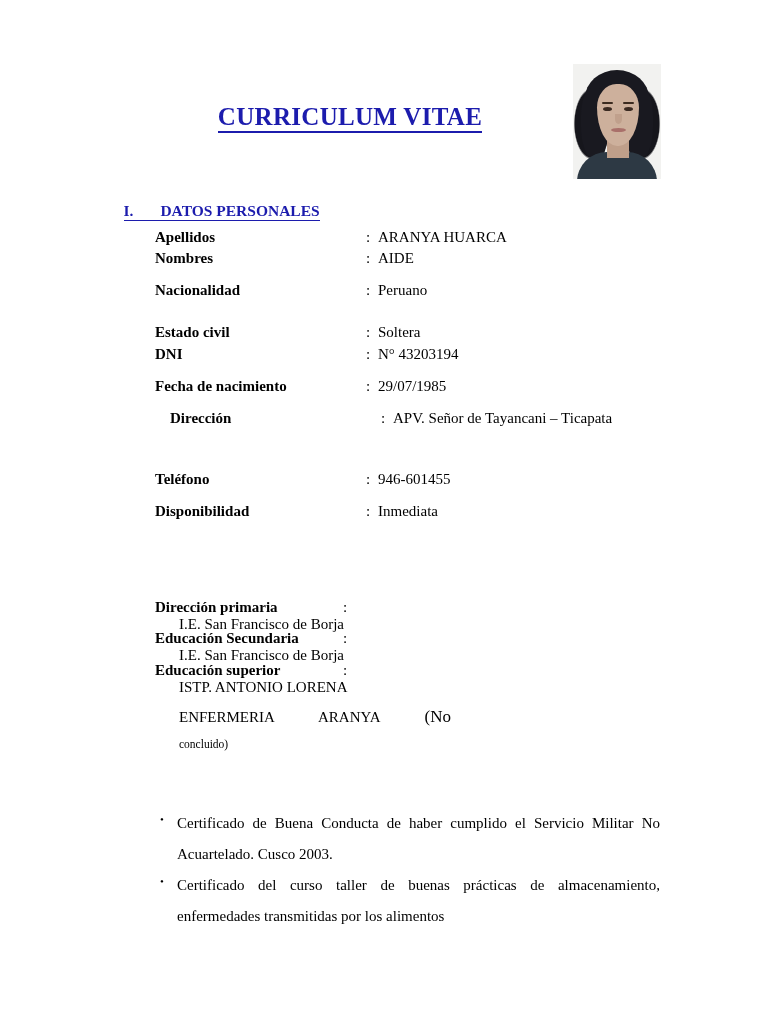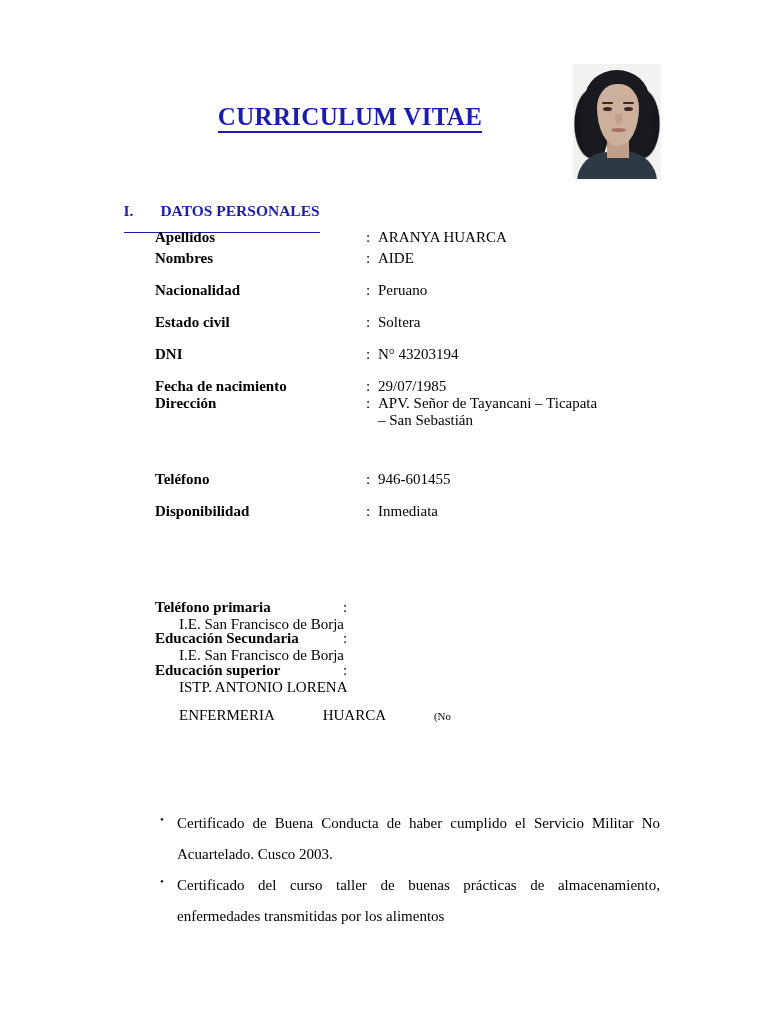--- a/index.html
+++ b/index.html
@@ -141,21 +141,21 @@
   .section-heading {
     position: absolute;
     left: 108px;
     font-size: 15.5px;
     font-weight: bold;
     color: #1C1CAD;
     white-space: pre;
   }
   .section-heading span.u {
     border-bottom: 1.6px solid #1C1CAD;
-    padding-bottom: 13px;
+    padding-bottom: 1px;
   }
   .sh-num { display: inline-block; }
   .sh-gap-1 { display: inline-block; width: 27px; }
   .sh-gap-2 { display: inline-block; width: 24px; }
   .sh-gap-3 { display: inline-block; width: 16px; }
 
   
   .kv-block {
     position: absolute;
     left: 0;
@@ -210,21 +210,21 @@
     vertical-align: top;
     margin-left: 24px;
   }
   .ac-just {
     display: block;
     text-align: justify;
     text-align-last: justify;
     width: 272px;
   }
   .ac-small {
-    font-size: 11px;
+    font-size: 17px;
   }
   .ac-tail {
     display: block;
     font-size: 11.5px;
     margin-top: 11px;
   }
 
   
   .bullet-row {
     position: absolute;
@@ -279,52 +279,53 @@
   <div class="kv-block">
     <div class="kv-row" style="top:218px;margin-top:11px;">
       <span class="kv-label">Apellidos</span><span class="kv-colon">:</span><span class="kv-value">ARANYA HUARCA</span>
     </div>
     <div class="kv-row" style="top:250px;">
       <span class="kv-label">Nombres</span><span class="kv-colon">:</span><span class="kv-value">AIDE</span>
     </div>
     <div class="kv-row" style="top:282px;">
       <span class="kv-label">Nacionalidad</span><span class="kv-colon">:</span><span class="kv-value">Peruano</span>
     </div>
-    <div class="kv-row" style="top:314px;">
+    <div class="kv-row" style="top:324px;">
       <span class="kv-label">Estado civil</span><span class="kv-colon">:</span><span class="kv-value">Soltera</span>
     </div>
     <div class="kv-row" style="top:346px;">
       <span class="kv-label">DNI</span><span class="kv-colon">:</span><span class="kv-value">N° 43203194</span>
     </div>
     <div class="kv-row" style="top:378px;">
       <span class="kv-label">Fecha de nacimiento</span><span class="kv-colon">:</span><span class="kv-value">29/07/1985</span>
     </div>
-    <div class="kv-row" style="top:395px;">
-      <span class="kv-label">Dirección</span><span class="kv-colon">:</span><span class="kv-value"><span>APV. Señor de Tayancani – Ticapata</span><span class="line2">– San Sebastián</span></span>
+    <div class="kv-row" style="top:410px;margin-left:15px;">
+      <span class="kv-label">Dirección</span><span class="kv-colon">:</span><span class="kv-value"><span>APV. Señor de Tayancani – Ticapata</span></span>
     </div>
     <div class="kv-row" style="top:471px;">
       <span class="kv-label">Teléfono</span><span class="kv-colon">:</span><span class="kv-value">946-601455</span>
     </div>
     <div class="kv-row" style="top:503px;">
       <span class="kv-label">Disponibilidad</span><span class="kv-colon">:</span><span class="kv-value">Inmediata</span>
     </div>
   </div>
 
 
   <div class="kv-block">
     <div class="ac-row" style="top:599px;">
-      <span class="ac-label">Teléfono primaria</span><span class="ac-colon">:</span><span class="ac-value">I.E. San Francisco de Borja</span>
+      <span class="ac-label">Dirección primaria</span><span class="ac-colon">:</span><span class="ac-value">I.E. San Francisco de Borja</span>
     </div>
     <div class="ac-row" style="top:630px;">
       <span class="ac-label">Educación Secundaria</span><span class="ac-colon">:</span><span class="ac-value">I.E. San Francisco de Borja</span>
     </div>
     <div class="ac-row" style="top:662px;">
       <span class="ac-label">Educación superior</span><span class="ac-colon">:</span><span class="ac-value">
         <span>ISTP. ANTONIO LORENA</span>
-        <span class="ac-just" style="margin-top:11px;"><span>ENFERMERIA</span> <span>HUARCA</span> <span class="ac-small">(No</span></span>
+        <span class="ac-just" style="margin-top:11px;"><span>ENFERMERIA</span> <span>ARANYA</span> <span class="ac-small">(No</span></span>
+        <span class="ac-tail">concluido)</span>
       </span>
     </div>
   </div>
 
 
   <div class="kv-block">
     <div class="bullet-row" style="top:808px;">
       <span class="bullet-mark">•</span>
       <span class="bullet-text">Certificado de Buena Conducta de haber cumplido el Servicio Militar No Acuartelado. Cusco 2003.</span>
     </div>

